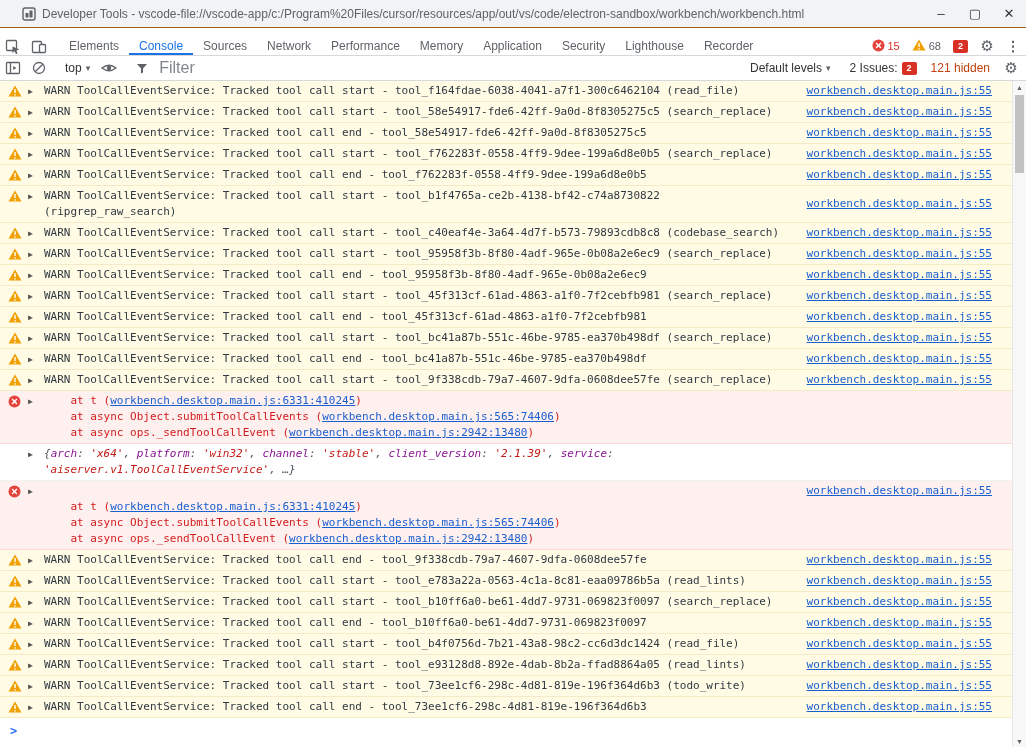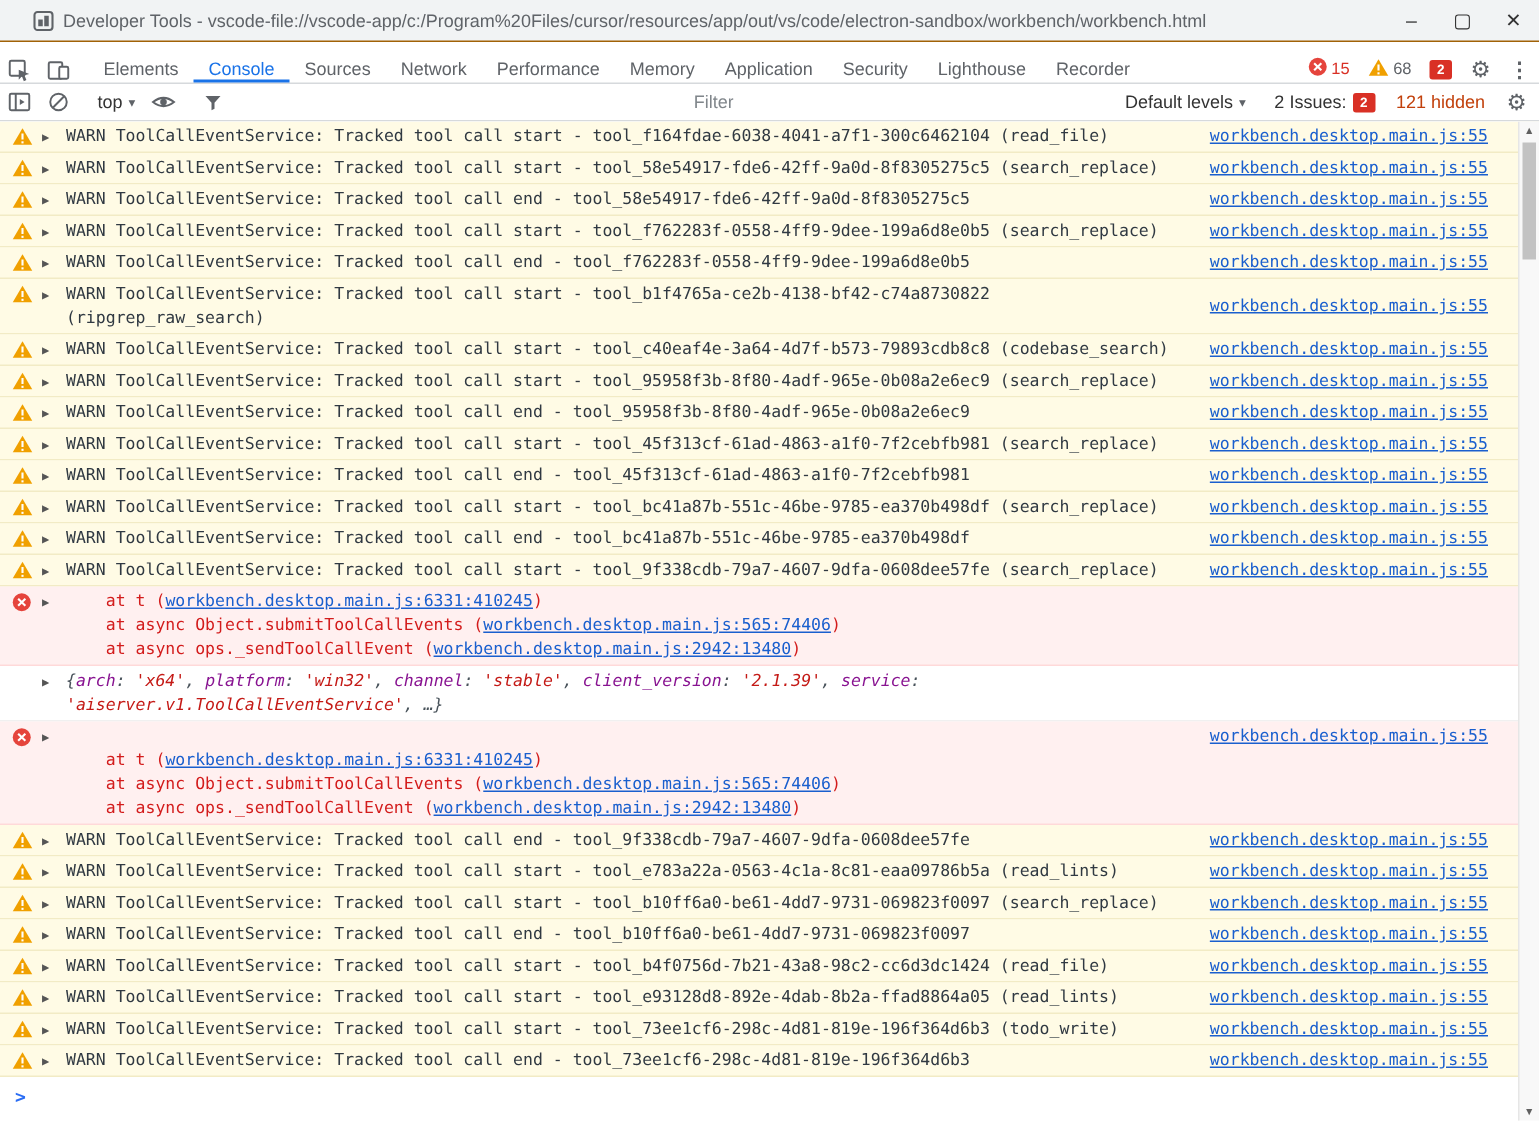--- a/index.html
+++ b/index.html
@@ -22,21 +22,21 @@
   .err-num{color:#d93025;}
   .warn-num{color:#5f6368;}
   .issue-box{display:inline-flex;align-items:center;justify-content:center;min-width:13px;height:13px;border-radius:2px;
     background:#d93025;color:#fff;font-size:9px;font-weight:bold;padding:0 1px;}
   .gear{font-size:15px;}
   .kebab{font-size:14px;font-weight:bold;}
   
   .ctoolbar{height:24px;background:#fff;border-bottom:1px solid #d6d9dc;display:flex;align-items:center;font-size:12px;color:#333;}
   .dropdown{display:flex;align-items:center;gap:4px;padding:0 6px;cursor:default;white-space:nowrap;justify-content:center;}
   .caret{font-size:9px;color:#5f6368;}
-  .filter{border:none;outline:none;font-size:12px;color:#333;width:330px;background:transparent;padding:2px 4px;font-family:"Liberation Sans",sans-serif;text-align:right;}
+  .filter{border:none;outline:none;font-size:16px;color:#333;width:330px;background:transparent;padding:2px 4px;font-family:"Liberation Sans",sans-serif;}
   .filter::placeholder{color:#80868b;}
   .ct-right{margin-left:auto;display:flex;align-items:center;padding-right:2px;}
   .issues-link{display:flex;align-items:center;gap:4px;padding:0 6px;white-space:nowrap;}
   .hidden-count{color:#c2410c;padding:0 8px;white-space:nowrap;}
   
   .console{position:relative;height:667px;overflow:hidden;background:#fff;}
   .messages{}
   .crow{display:flex;align-items:flex-start;padding:2px 34px 2px 0;border-bottom:1px solid #f0f0f0;
     font-family:"DejaVu Sans Mono","Liberation Mono",monospace;font-size:11px;line-height:16px;color:#303942;}
   .crow.warn{background:#fffbe5;border-bottom-color:#f2ebc5;}

